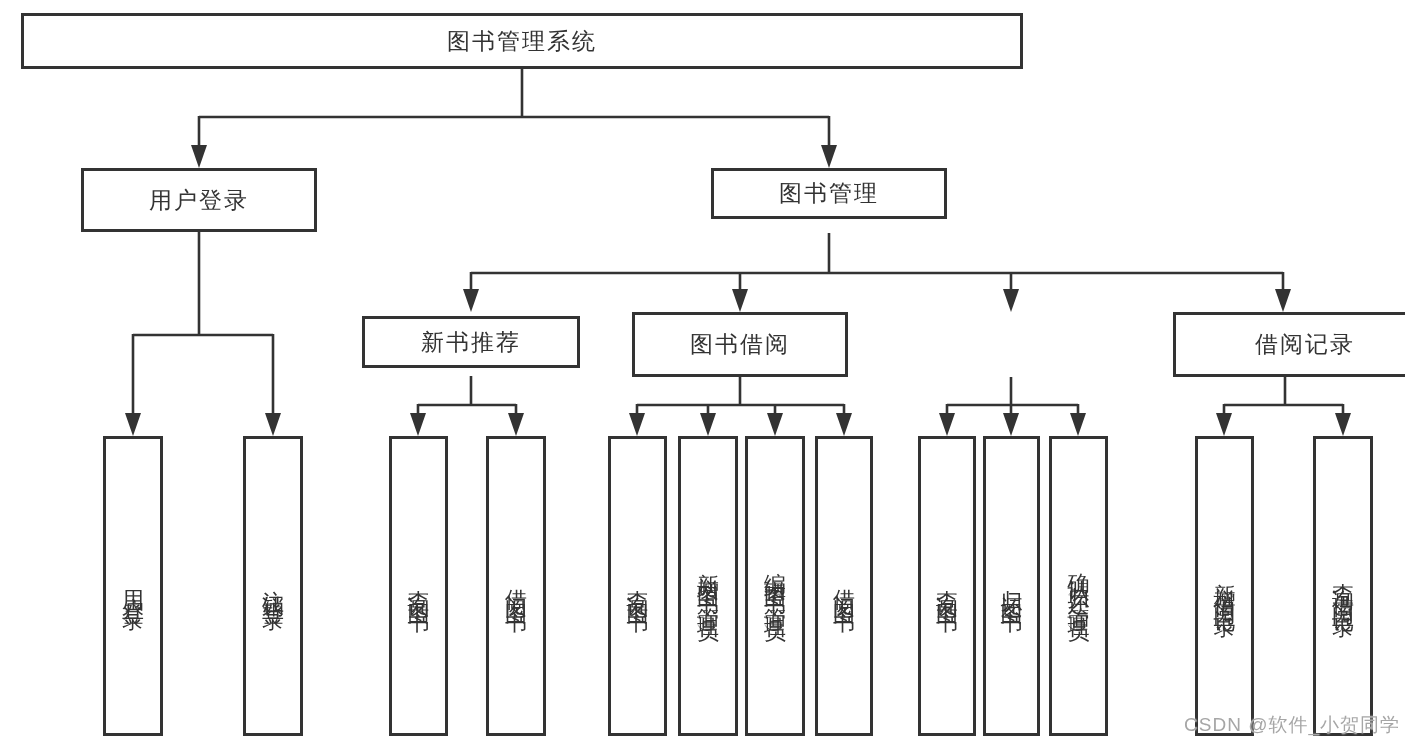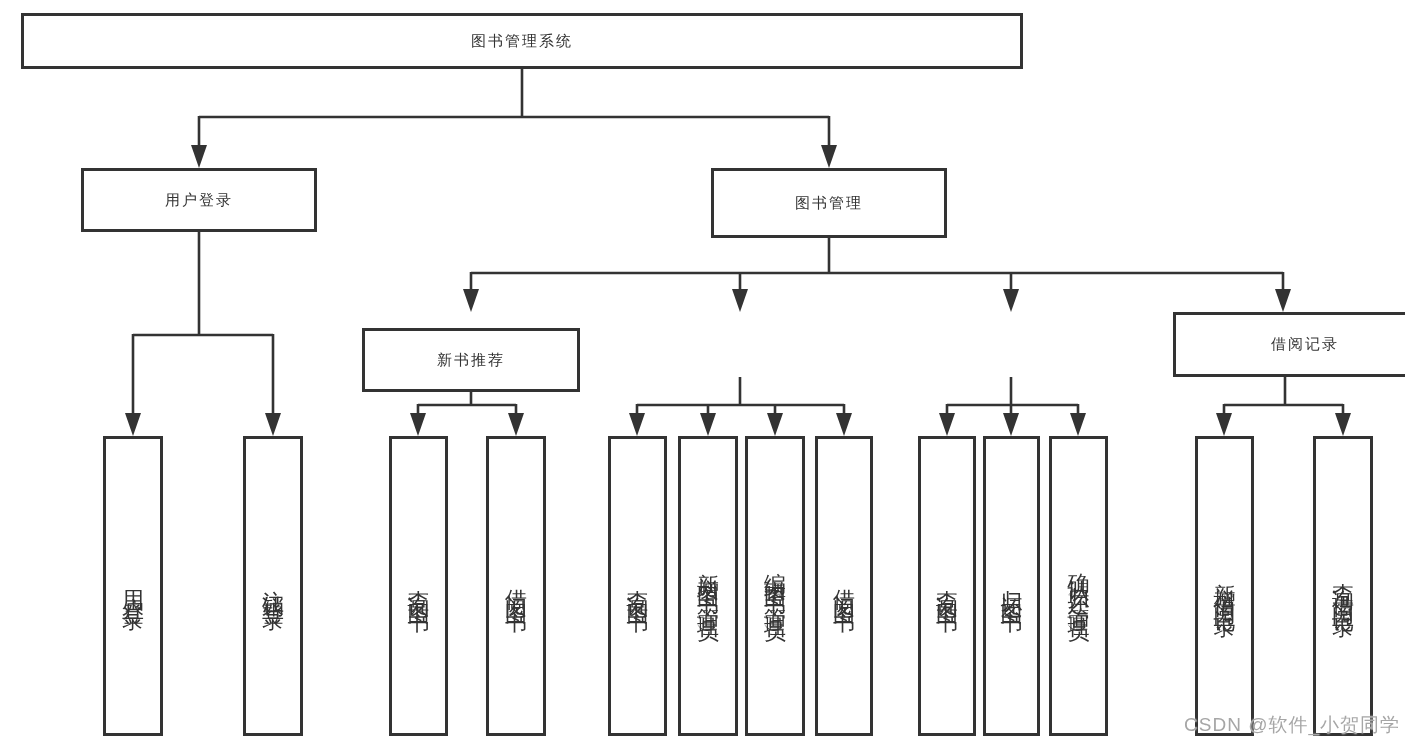--- a/index.html
+++ b/index.html
@@ -8,21 +8,21 @@
   html,body{margin:0;padding:0;}
   body{background:var(--page-bg);font-family:"Liberation Sans","DejaVu Sans",sans-serif;}
   .canvas{position:relative;width:1405px;height:747px;background:var(--page-bg);overflow:hidden;}
   .connectors{position:absolute;left:0;top:0;width:1405px;height:747px;}
   .box{
     position:absolute;box-sizing:border-box;
     border:3px solid var(--line);background:var(--box-bg);
     display:flex;align-items:center;justify-content:center;
     color:var(--text);
   }
-  .box.h{font-size:15px;letter-spacing:2px;white-space:nowrap;}
+  .box.h{font-size:23px;letter-spacing:2px;white-space:nowrap;}
   .box.v span{
     writing-mode:vertical-rl;text-orientation:mixed;
     font-size:22px;letter-spacing:7px;line-height:1;white-space:nowrap;
   }
   .watermark{
     position:absolute;left:1180px;top:712px;width:220px;text-align:right;
     font-size:19px;color:var(--watermark);letter-spacing:1px;white-space:nowrap;
     text-shadow:0 0 2px #ffffff;z-index:5;
   }
 </style>
@@ -78,26 +78,29 @@
     </g>
   </svg>
 
   <div class="box h" style="left:21px;top:13px;width:1002px;height:56px">
     <span>图书管理系统</span>
   </div>
 
   <div class="box h" style="left:81px;top:168px;width:236px;height:64px">
     <span>用户登录</span>
   </div>
-  <div class="box h" style="left:711px;top:168px;width:236px;height:70px">
+  <div class="box h" style="left:711px;top:168px;width:236px;height:51px">
     <span>图书管理</span>
   </div>
 
-  <div class="box h" style="left:362px;top:328px;width:218px;height:64px">
+  <div class="box h" style="left:362px;top:316px;width:218px;height:52px">
     <span>新书推荐</span>
+  </div>
+  <div class="box h" style="left:632px;top:312px;width:216px;height:65px">
+    <span>图书借阅</span>
   </div>
   <div class="box h" style="left:1173px;top:312px;width:264px;height:65px">
     <span>借阅记录</span>
   </div>
 
   <div class="box v" style="left:103px;top:436px;width:60px;height:300px">
     <span>用户登录</span>
   </div>
   <div class="box v" style="left:243px;top:436px;width:60px;height:300px">
     <span>注销登录</span>

